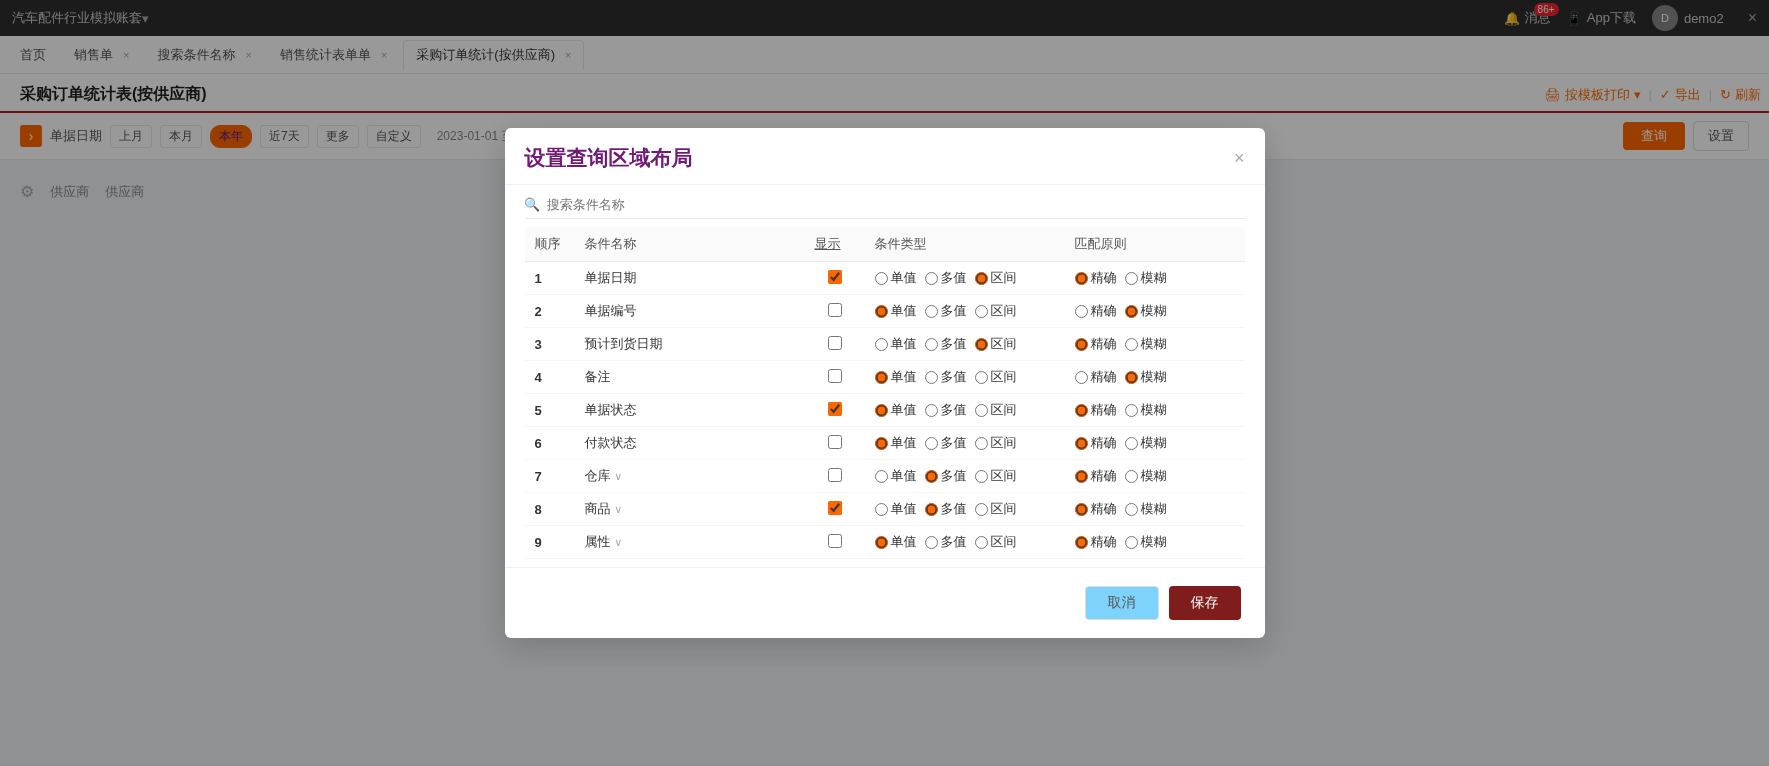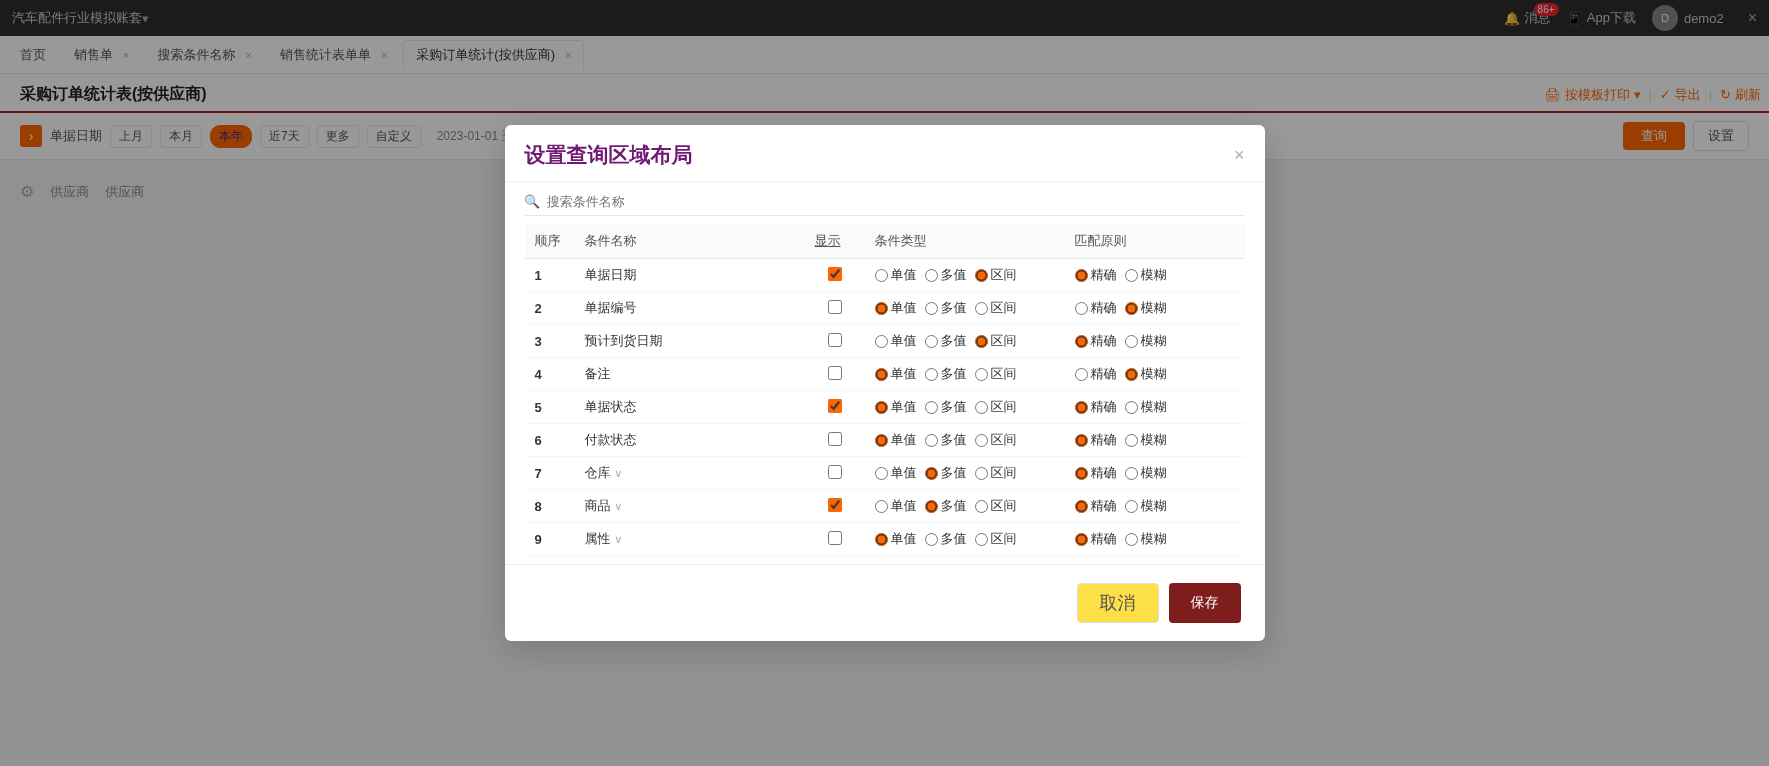--- a/index.html
+++ b/index.html
@@ -192,21 +192,21 @@
 
     
     .modal-footer {
       display: flex;
       justify-content: flex-end;
       gap: 10px;
       padding: 18px 24px;
       border-top: 1px solid #f0f0f0;
       margin-top: auto;
     }
-    .btn-cancel { padding: 7px 22px; border: 1px solid #ddd; border-radius: 4px; cursor: pointer; background: #fde047; font-size: 18px; color: #555; }
+    .btn-cancel { padding: 7px 22px; border: 1px solid #ddd; border-radius: 4px; cursor: pointer; background: #7dd3fc; font-size: 14px; color: #555; }
     .btn-save { padding: 7px 22px; border: none; border-radius: 4px; cursor: pointer; background: #7f1d1d; font-size: 14px; color: #fff; }
   </style>
 </head>
 <body>
 
 <div class="top-nav">
   <div class="top-nav-left">
     <span>汽车配件行业模拟账套</span>
     <span style="color:#aaa;">▾</span>
   </div>

